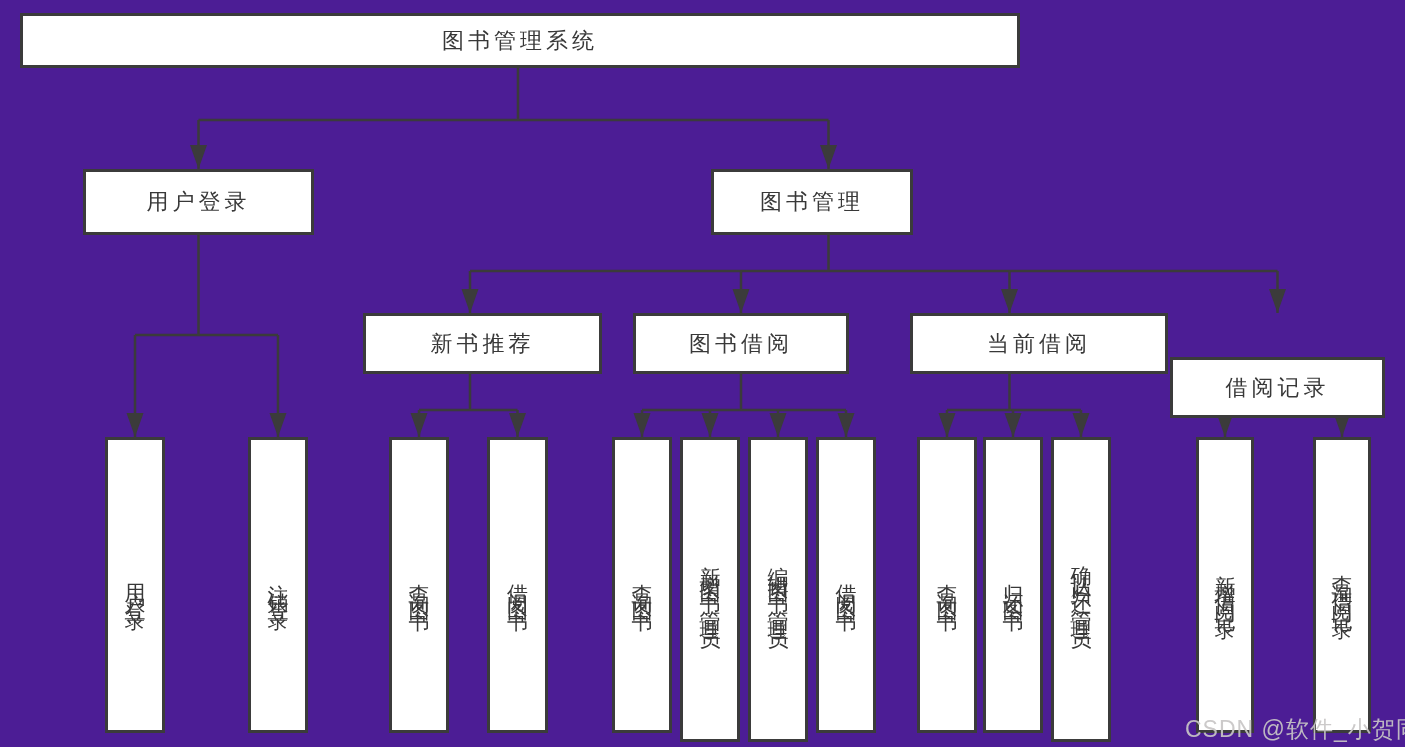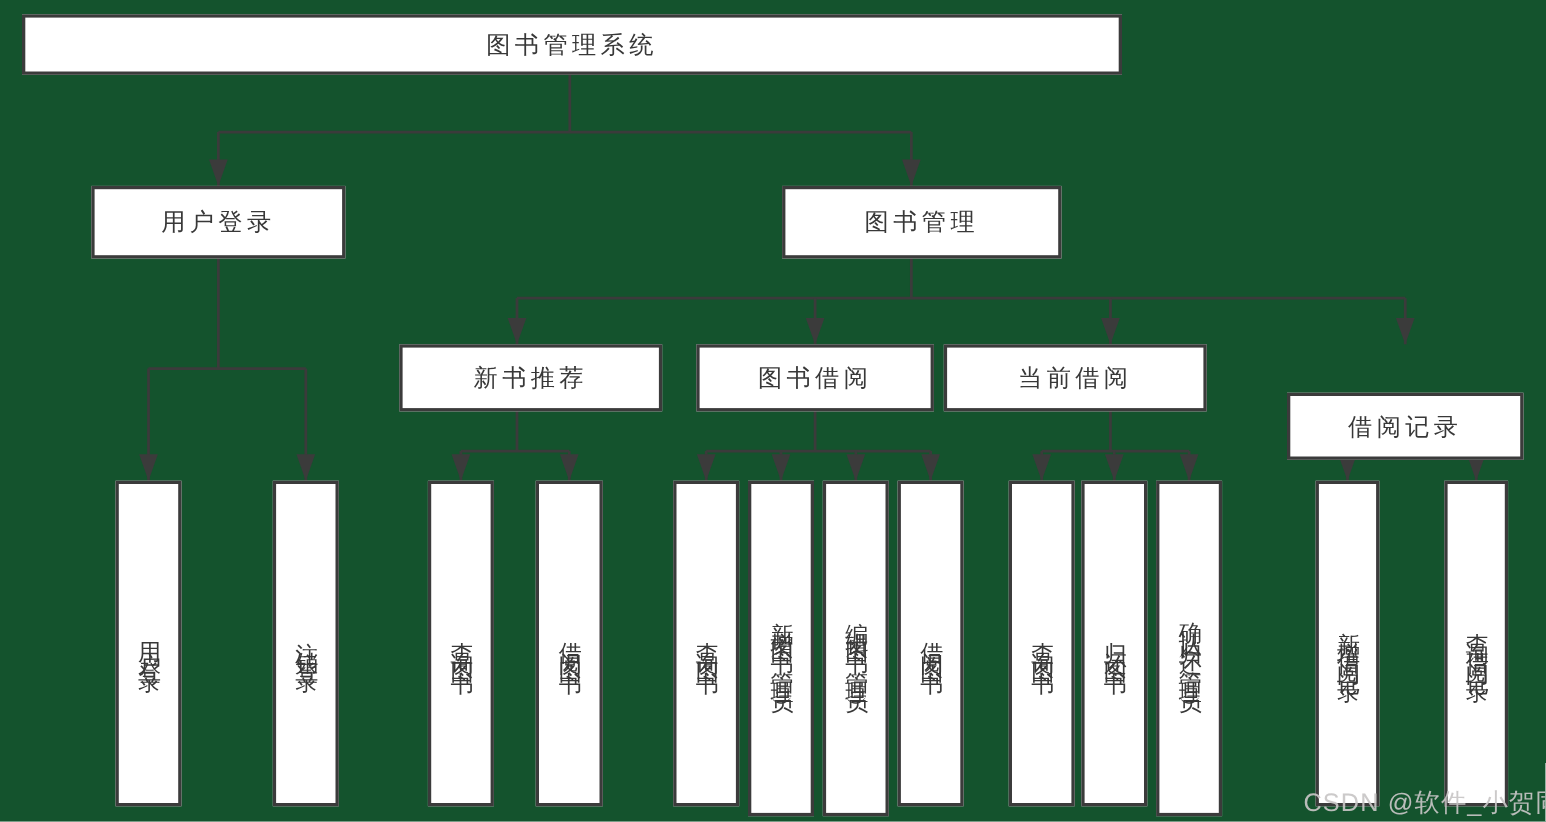--- a/index.html
+++ b/index.html
@@ -1,39 +1,39 @@
 <!DOCTYPE html>
 <html><head>
 <meta charset="utf-8">
 <style>
   html,body{margin:0;padding:0;background:#ffffff;}
   #stage{
-    position:relative;width:1405px;height:747px;background:#14532d;
+    position:relative;width:1405px;height:747px;background:#4c1d95;
     overflow:hidden;font-family:"Liberation Sans","DejaVu Sans",sans-serif;
   }
   #connectors{position:absolute;left:0;top:0;z-index:0;}
   .box{
     position:absolute;box-sizing:border-box;z-index:1;
     background:#ffffff;border:3px solid #3b3b3b;
     display:flex;align-items:center;justify-content:center;
     color:#383838;font-size:22px;letter-spacing:4px;white-space:nowrap;
   }
   .leaf{top:437px;width:60px;height:296px;}
   .leaf span{
     writing-mode:vertical-rl;text-orientation:mixed;
     font-size:21px;letter-spacing:9px;line-height:1.05;
   }
   .tall{height:305px;}
   
   .n-root   {left:20px;  top:13px;  width:1000px;height:55px;}
   .n-user   {left:83px;  top:169px; width:231px; height:66px;}
-  .n-mgmt   {left:711px; top:169px; width:254px; height:66px;}
+  .n-mgmt   {left:711px; top:169px; width:202px; height:66px;}
   .n-newrec {left:363px; top:313px; width:239px; height:61px;}
   .n-borrow {left:633px; top:313px; width:216px; height:61px;font-family:Liberation Mono, monospace;}
-  .n-current{left:858px; top:313px; width:239px; height:61px;}
+  .n-current{left:910px; top:313px; width:258px; height:61px;}
   .n-records{left:1170px;top:313px; width:215px; height:61px;margin-top:44px;}
   .l-user   {left:105px;}
   .l-logout {left:248px;}
   .l-q1     {left:389px;}
   .l-b1     {left:487px;width:61px;}
   .l-q2     {left:612px;}
   .l-add    {left:680px;}
   .l-edit   {left:748px;}
   .l-b2     {left:816px;}
   .l-q3     {left:917px;}

